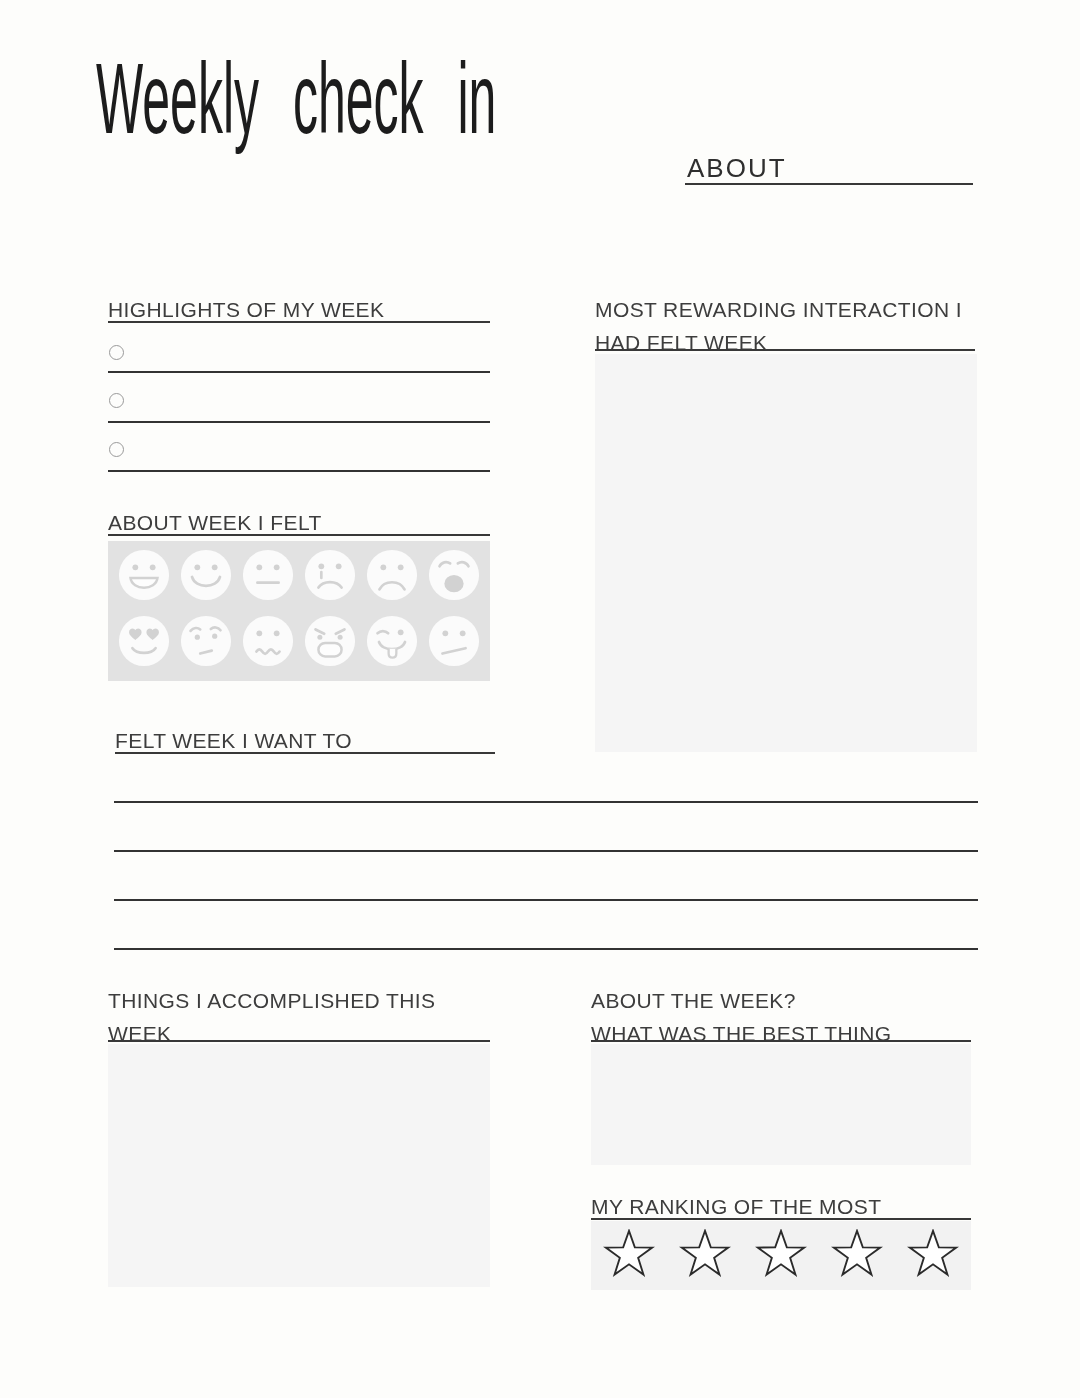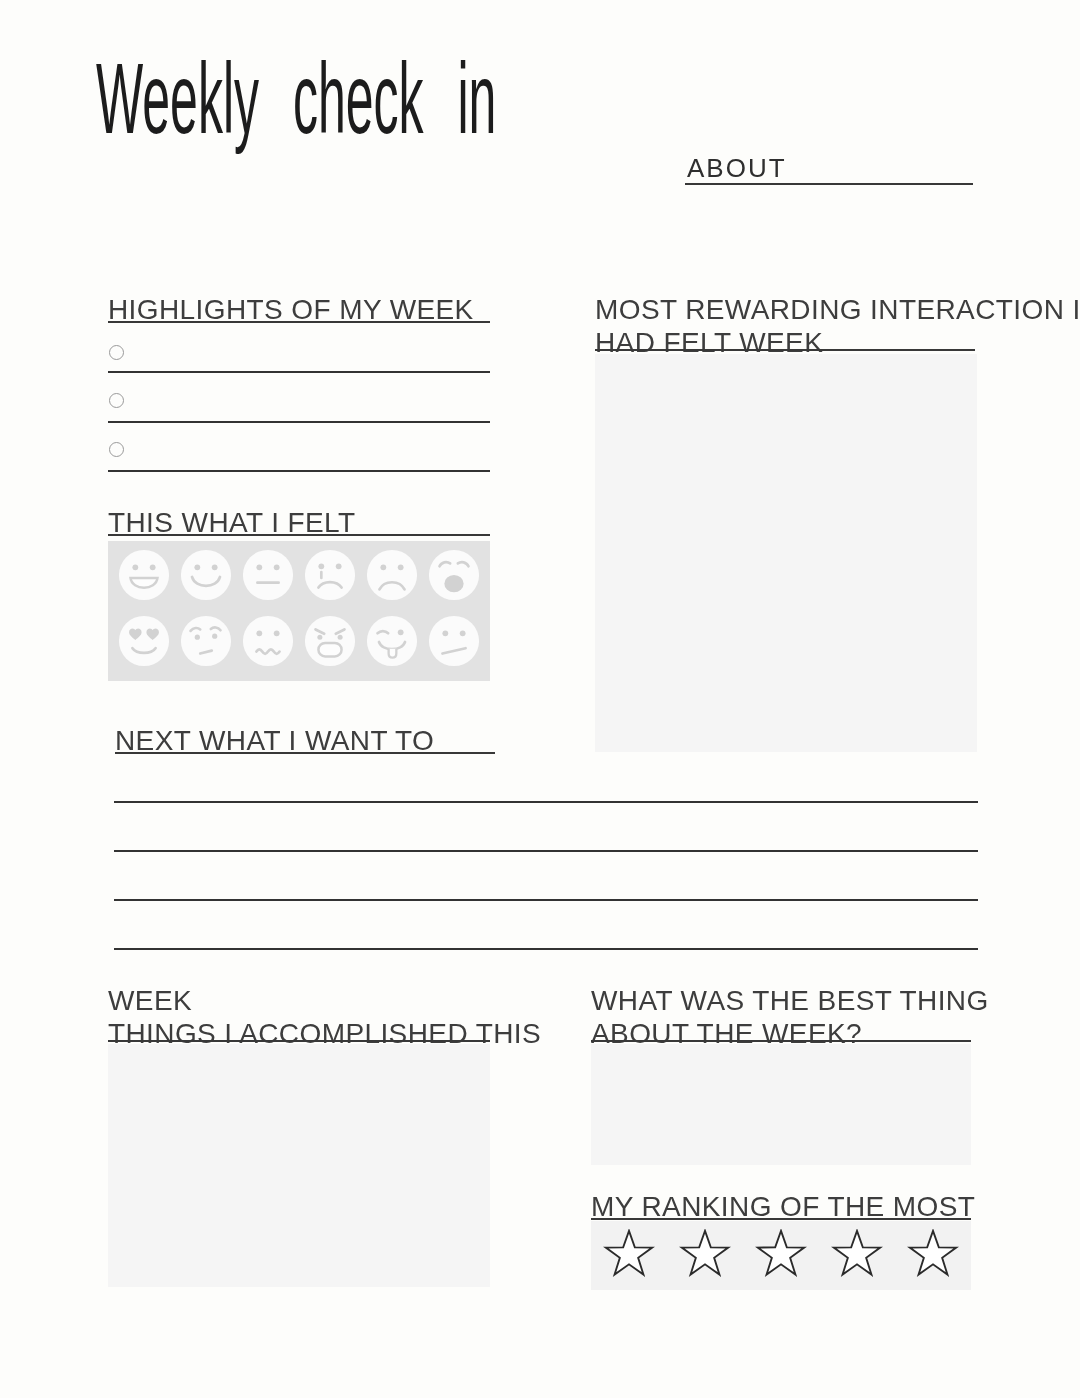--- a/index.html
+++ b/index.html
@@ -10,21 +10,21 @@
     position:relative;overflow:hidden;
   }
   .abs{position:absolute;}
   .title{
     left:96px;top:46px;
     font-size:100px;line-height:104px;color:var(--title,#1c1c1c);
     transform:scaleX(0.5);transform-origin:0 0;
     word-spacing:40px;white-space:nowrap;font-weight:normal;
   }
   .h{
-    font-size:28px;letter-spacing:0.4px;color:var(--head,#3d3d3d);
+    font-size:21px;letter-spacing:0.4px;color:var(--head,#3d3d3d);
     white-space:nowrap;line-height:33px;font-weight:normal;
   }
   .rule{height:2px;background:var(--rule,#383838);}
   .date-label{font-size:26px;letter-spacing:2px;color:#2f2f2f;}
   .wline{height:2px;background:#333;}
   .box{background:var(--box-bg,#f5f5f5);}
   .bullet{
     width:13px;height:13px;border-radius:50%;
     border:1.5px solid var(--bullet,#9a9a9a);background:transparent;
   }
@@ -52,21 +52,21 @@
 <div class="abs rule" style="left:108px;top:321px;width:382px;"></div>
 <div id="bullets">
     <div class="abs bullet" style="left: 109px; top: 345px;"></div>
     <div class="abs wline" style="left: 108px; top: 371px; width: 382px;"></div>
     <div class="abs bullet" style="left: 109px; top: 393px;"></div>
     <div class="abs wline" style="left: 108px; top: 421px; width: 382px;"></div>
     <div class="abs bullet" style="left: 109px; top: 442px;"></div>
     <div class="abs wline" style="left: 108px; top: 470px; width: 382px;"></div>
   </div>
 
-<div class="abs h" style="left:108px;top:506px;">THIS WHAT I FELT</div>
+<div class="abs h" style="left:108px;top:506px;">ABOUT WEEK I FELT</div>
 <div class="abs rule" style="left:108px;top:534px;width:382px;"></div>
 <div class="abs emoji-panel" id="emoji-panel" style="left:108px;top:541px;width:382px;height:140px;">
     <div>
       <svg viewBox="0 0 56 56" width="54" height="54">
         <circle cx="28" cy="28" r="26" fill="#fbfbfb"></circle>
         <circle cx="19" cy="20" r="3" fill="#d2d2d2"></circle>
         <circle cx="37" cy="20" r="3" fill="#d2d2d2"></circle>
         <path d="M14 31 H42 C40.5 44.5 15.5 44.5 14 31 Z" fill="#fdfdfd" stroke="#d2d2d2" stroke-width="2.6"></path>
       </svg>
     </div>
@@ -166,39 +166,39 @@
     </div>
   </div>
 
 <div class="abs h" style="left:595px;top:293px;">
   <span style="display:block;text-align:center;">MOST REWARDING INTERACTION I</span>
   <span style="display:block;">HAD FELT WEEK</span>
 </div>
 <div class="abs rule" style="left:595px;top:349px;width:380px;"></div>
 <div class="abs box" style="left:595px;top:354px;width:382px;height:398px;"></div>
 
-<div class="abs h" style="left:115px;top:724px;">NEXT WHAT I WANT TO</div>
+<div class="abs h" style="left:115px;top:724px;">FELT WEEK I WANT TO</div>
 <div class="abs rule" style="left:115px;top:752px;width:380px;"></div>
 <div id="write-lines">
     <div class="abs wline" style="left: 114px; top: 801px; width: 864px;"></div>
     <div class="abs wline" style="left: 114px; top: 850px; width: 864px;"></div>
     <div class="abs wline" style="left: 114px; top: 899px; width: 864px;"></div>
     <div class="abs wline" style="left: 114px; top: 948px; width: 864px;"></div>
   </div>
 
 <div class="abs h" style="left:108px;top:984px;">
+  <span style="display:block;">THINGS I ACCOMPLISHED THIS</span>
   <span style="display:block;">WEEK</span>
-  <span style="display:block;">THINGS I ACCOMPLISHED THIS</span>
 </div>
 <div class="abs rule" style="left:108px;top:1040px;width:382px;"></div>
 <div class="abs box" style="left:108px;top:1044px;width:382px;height:243px;"></div>
 
 <div class="abs h" style="left:591px;top:984px;">
+  <span style="display:block;">ABOUT THE WEEK?</span>
   <span style="display:block;">WHAT WAS THE BEST THING</span>
-  <span style="display:block;">ABOUT THE WEEK?</span>
 </div>
 <div class="abs rule" style="left:591px;top:1040px;width:380px;"></div>
 <div class="abs box" style="left:591px;top:1044px;width:380px;height:121px;"></div>
 
 <div class="abs h" style="left:591px;top:1190px;">MY RANKING OF THE MOST</div>
 <div class="abs rule" style="left:591px;top:1218px;width:380px;"></div>
 <div class="abs star-strip" id="star-strip" style="left:591px;top:1221px;width:380px;height:69px;">
     <div><svg viewBox="0 0 50 48" width="52" height="50">
         <polygon points="25,1.8 30.6,17.6 47.3,17.8 33.8,27.7 38.9,43.8 25,33.9 11.1,43.8 16.2,27.7 2.7,17.8 19.4,17.6" fill="#ffffff" stroke="#2b2b2b" stroke-width="1.8" stroke-linejoin="miter"></polygon>
       </svg></div>

